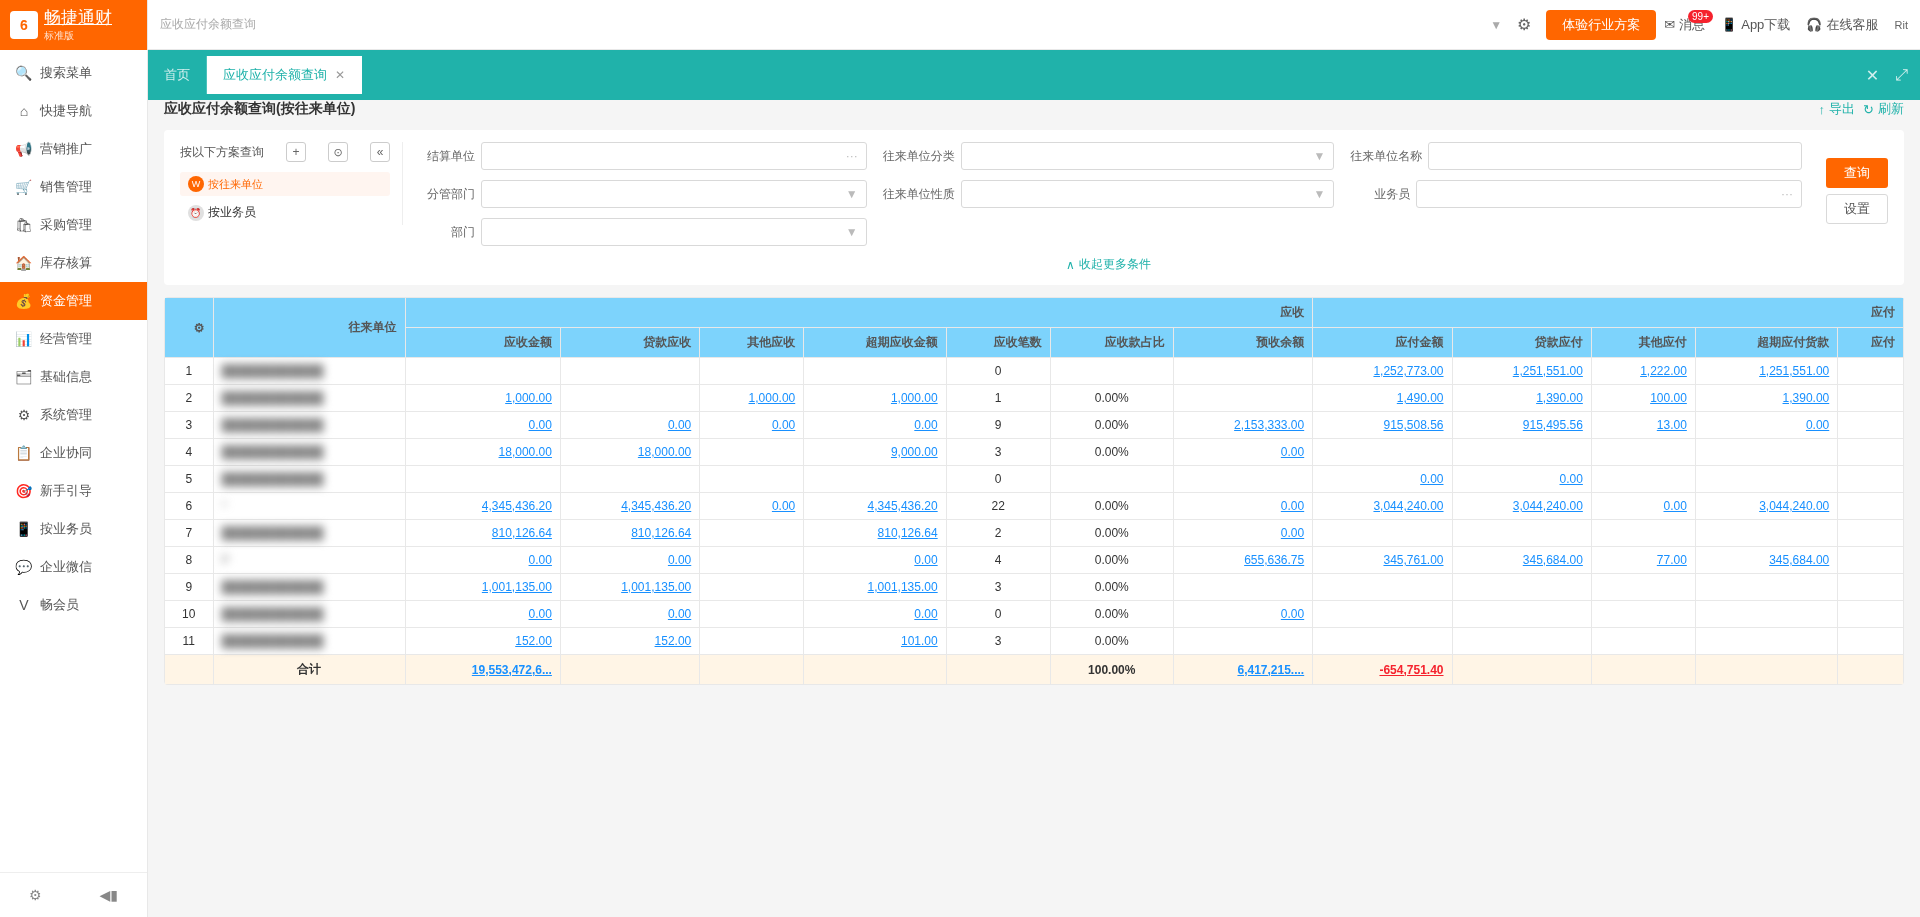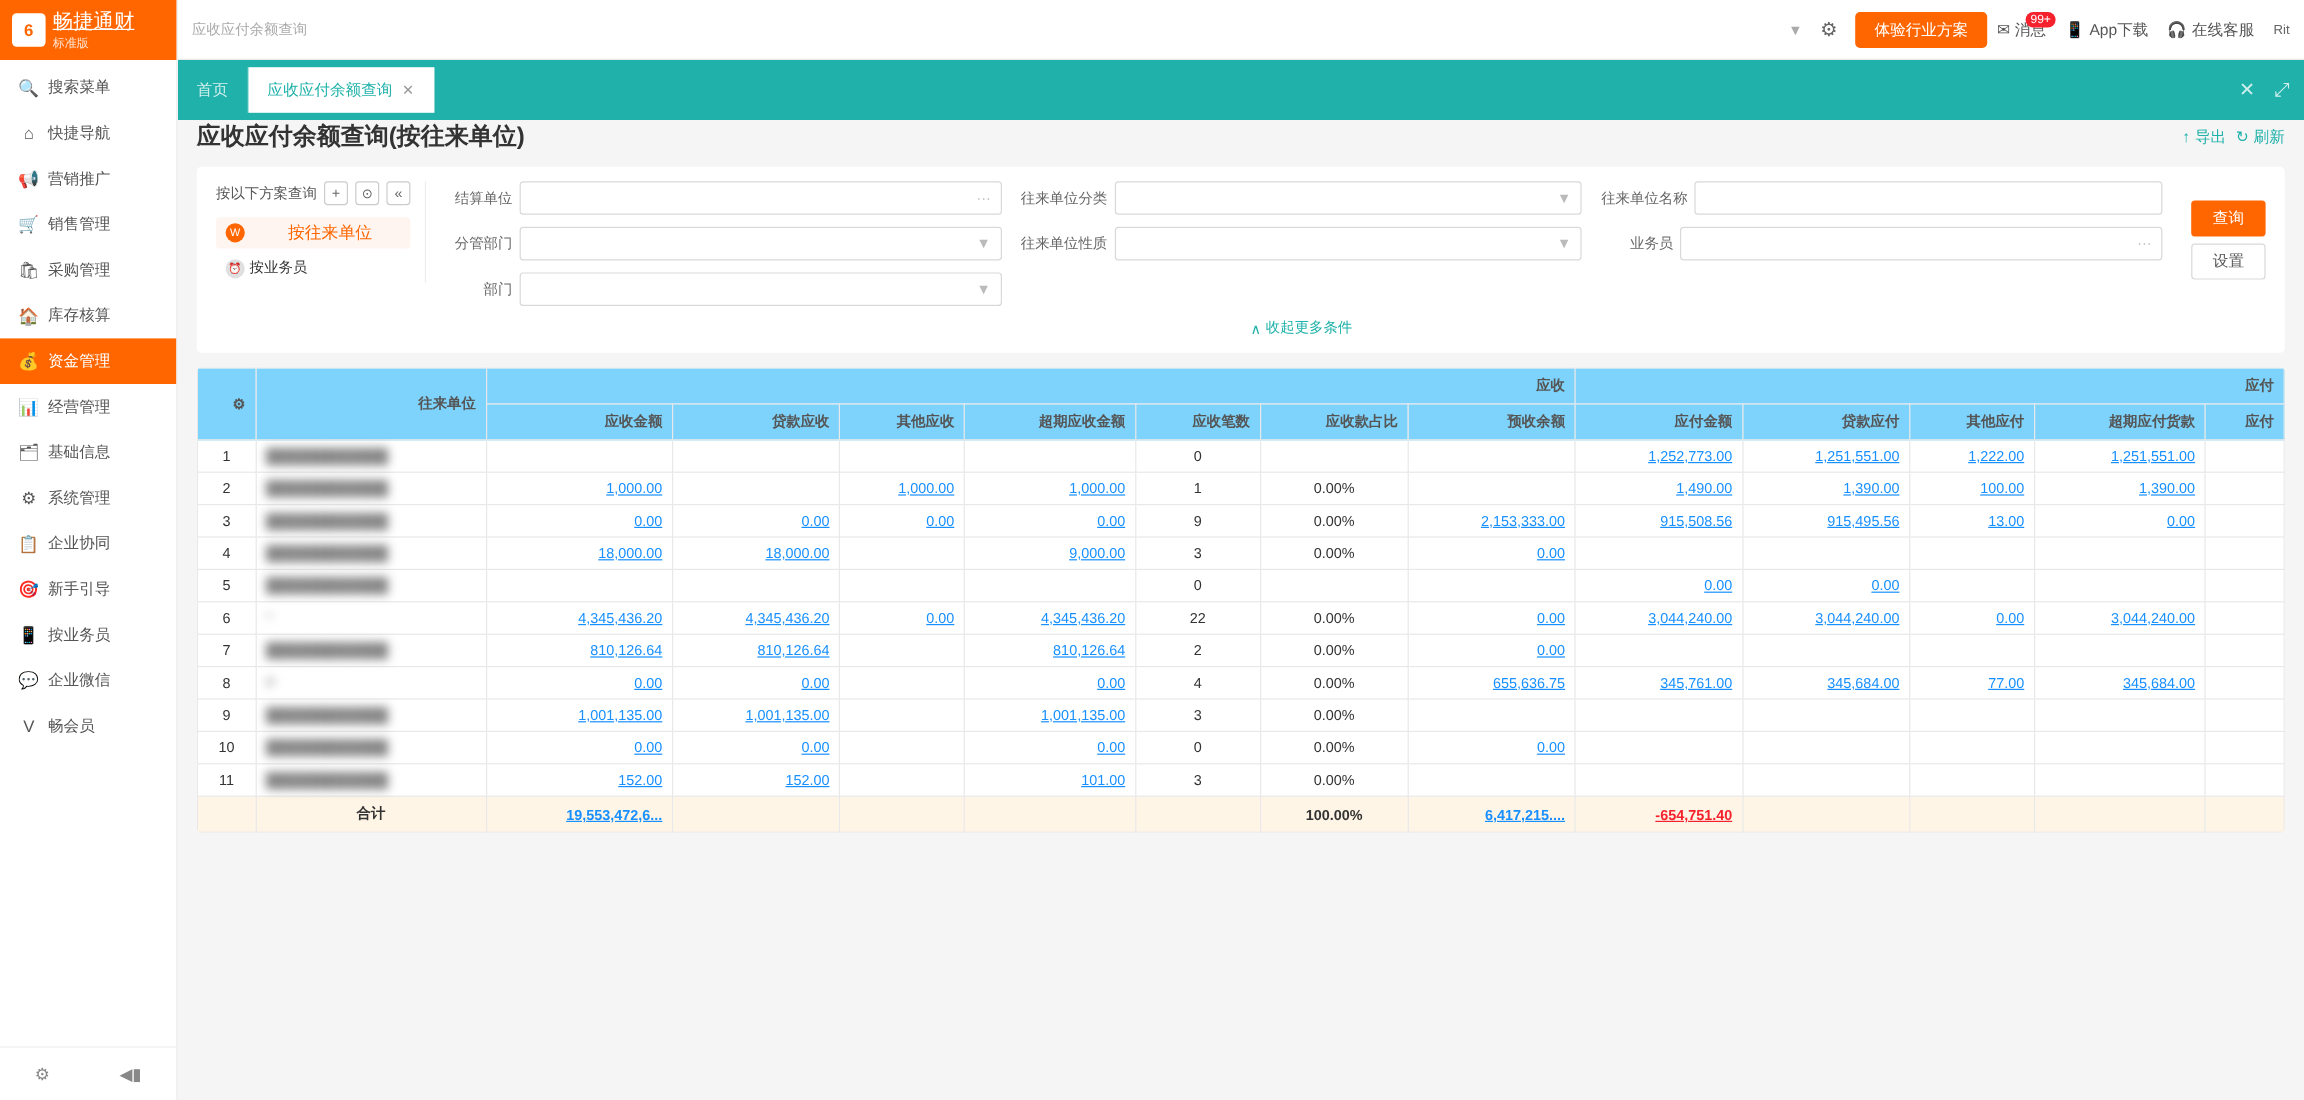--- a/index.html
+++ b/index.html
@@ -60,21 +60,21 @@
 
     
     .main-content {
       position: fixed; top: 88px; left: 148px; right: 0; bottom: 0;
       background: #f5f5f5; overflow-y: auto;
     }
     .page-container { padding: 12px 16px; }
 
     
     .page-header { display: flex; align-items: center; justify-content: space-between; margin-bottom: 12px; }
-    .page-title { font-size: 20px; font-weight: bold; color: #333; }
+    .page-title { font-size: 14px; font-weight: bold; color: #333; }
     .page-actions { display: flex; gap: 8px; }
     .action-btn { display: flex; align-items: center; gap: 4px; color: #20b2aa; cursor: pointer; font-size: 13px; border: none; background: none; }
 
     
     .filter-panel { background: #fff; padding: 12px 16px; border-radius: 4px; margin-bottom: 12px; }
     .filter-add-btn { width: 20px; height: 20px; border: 1px solid #ccc; border-radius: 3px; display: flex; align-items: center; justify-content: center; cursor: pointer; color: #666; font-size: 12px; }
     .filter-collapse { display: flex; align-items: center; gap: 4px; justify-content: center; color: #20b2aa; font-size: 12px; cursor: pointer; margin-top: 8px; }
     .scheme-item { display: flex; align-items: center; gap: 4px; padding: 4px 8px; border-radius: 3px; cursor: pointer; font-size: 12px; }
     .scheme-item.active { background: #fff5f0; color: #ff6600; }
     .query-btn { background: #ff6600; color: #fff; border: none; padding: 6px 18px; border-radius: 3px; cursor: pointer; font-size: 13px; }
@@ -234,29 +234,29 @@
           <span>↻</span>
           <span>刷新</span>
         </button>
       </div>
     </div>
 
     <div class="filter-panel">
       <div style="display:flex; align-items:flex-start; gap:12px;">
 
         <div style="display:flex; flex-direction:column; gap:4px; min-width:110px; border-right:1px solid #eee; padding-right:12px;">
-          <div style="display:flex; align-items:center; gap:6px; margin-bottom:6px;text-align:center;">
+          <div style="display:flex; align-items:center; gap:22px; margin-bottom:6px;text-align:center;">
             <span style="font-size:12px; color:#555;">按以下方案查询</span>
             <div class="filter-add-btn">+</div>
             <div class="filter-add-btn" style="font-size:11px;">⊙</div>
             <div class="filter-add-btn">«</div>
           </div>
           <div class="scheme-item active">
             <span style="width:16px;height:16px;background:#ff6600;border-radius:50%;display:inline-flex;align-items:center;justify-content:center;color:#fff;font-size:9px;">W</span>
-            <span style="font-size:14px;margin-left:32px;">按往来单位</span>
+            <span style="font-size:11px;">按往来单位</span>
           </div>
           <div class="scheme-item">
             <span style="width:16px;height:16px;background:#e0e0e0;border-radius:50%;display:inline-flex;align-items:center;justify-content:center;color:#999;font-size:9px;">⏰</span>
             <span style="font-size:12px;">按业务员</span>
           </div>
         </div>
 
         <div style="flex:1;">
           <div class="filter-grid">
 

